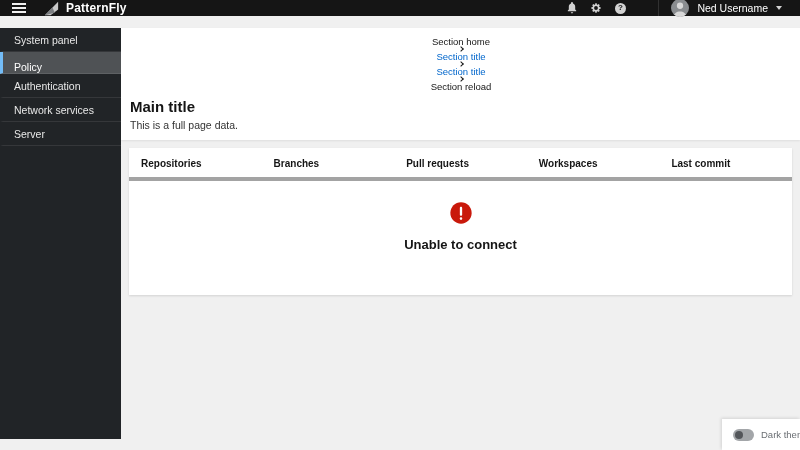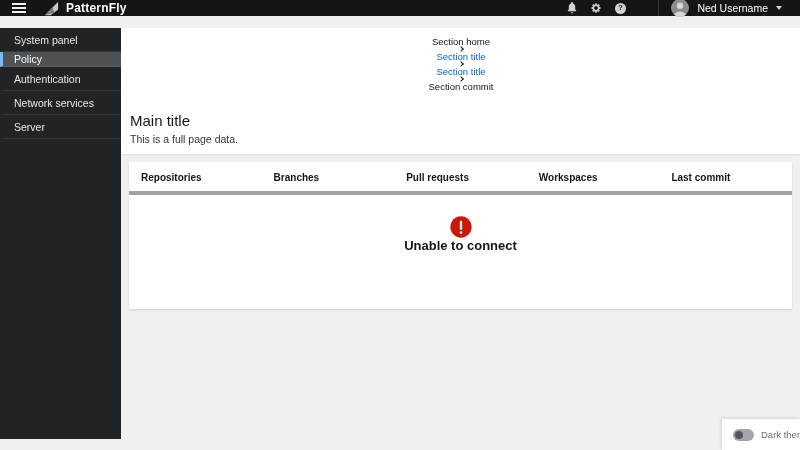--- a/index.html
+++ b/index.html
@@ -65,59 +65,59 @@
     position: absolute; top: 28px; left: 0; bottom: 11px; width: 121px;
     background: #212427; z-index: 4;
   }
   .nav-item {
     height: 24px; display: flex; align-items: center; padding-left: 11px;
     color: #e8e8e8; font-size: 10.5px; cursor: pointer;
     border-bottom: 1px solid rgba(255,255,255,0.09);
     border-left: 3px solid transparent;
   }
   .nav-item.selected {
-    background: #4f5255; color: #ffffff; height: 15px;
+    background: #4f5255; color: #ffffff; height: 22px; align-items: flex-end;
   }
 
   
   .main { position: absolute; top: 28px; left: 121px; right: 0; bottom: 0; }
 
   .page-header {
     background: #ffffff; padding: 8px 8px 9px 9px;
     box-shadow: 0 1px 2px rgba(0,0,0,0.08); position: relative; z-index: 2;
   }
   .breadcrumb { display: flex; align-items: center; font-size: 9.5px; flex-direction: column; }
   .crumb { color: #151515; }
   .crumb.link { color: #0066cc; cursor: pointer; }
   .crumb-sep {
     display: inline-block; width: 4px; height: 4px;
     border: solid #151515; border-width: 1.5px 1.5px 0 0;
     transform: rotate(45deg); margin: 0 7px;
   }
-  .page-title { font-size: 15px; font-weight: 400; margin-top: 20px; color: #151515; }
+  .page-title { font-size: 15px; font-weight: 700; margin-top: 6px; color: #151515; }
   .page-subtitle { font-size: 10.5px; margin-top: 4px; color: #333333; }
 
   .page-body { padding: 8px; }
 
   
   .card {
     background: #ffffff; box-shadow: 0 1px 2px rgba(0,0,0,0.12);
     min-height: 147px;
   }
   .table-head { display: flex; border-bottom: 4px solid #a3a3a3; }
   .th {
     flex: 1; font-size: 10px; font-weight: 700; color: #151515;
     padding: 10px 12px 8px 12px; text-align: left; white-space: nowrap;
   }
 
   
   .empty-state { text-align: center; padding: 21px 0 26px 0; }
   .empty-icon { width: 22px; height: 22px; margin: 0 auto; }
   .empty-icon svg { display: block; }
-  .empty-title { font-size: 13px; font-weight: 700; color: #151515; }
+  .empty-title { font-size: 13px; font-weight: 700; color: #151515; margin-top: 13px; }
   .empty-body {
     font-size: 10.5px; color: #6a6e73; line-height: 1.5;
     max-width: 238px; margin: 9px auto 0 auto;
   }
 
   
   .theme-card {
     position: absolute; right: 0; bottom: 0; width: 78px; height: 31px;
     background: #ffffff; box-shadow: -1px -1px 3px rgba(0,0,0,0.12);
     display: flex; align-items: center; padding-left: 11px; z-index: 6;
@@ -207,21 +207,21 @@
 <main class="main">
 
   <section class="page-header">
     <div class="breadcrumb">
       <span class="crumb">Section home</span>
       <span class="crumb-sep"></span>
       <span class="crumb link">Section title</span>
       <span class="crumb-sep"></span>
       <span class="crumb link">Section title</span>
       <span class="crumb-sep"></span>
-      <span class="crumb">Section commit</span>
+      <span class="crumb">Section reload</span>
     </div>
     <h1 class="page-title">Main title</h1>
     <p class="page-subtitle">This is a full page data.</p>
   </section>
 
   <section class="page-body">
     <div class="card">
       <div class="table-head">
         <div class="th">Repositories</div>
         <div class="th">Branches</div>

